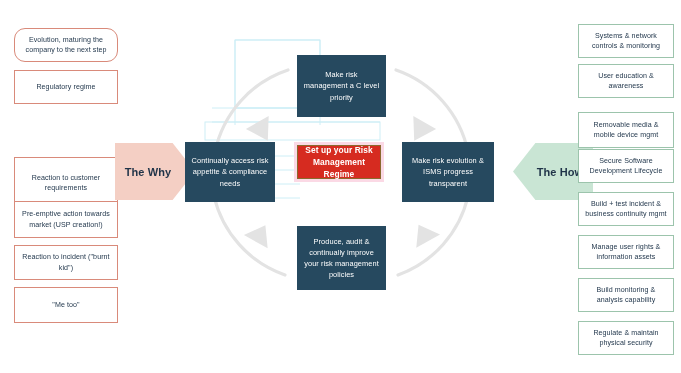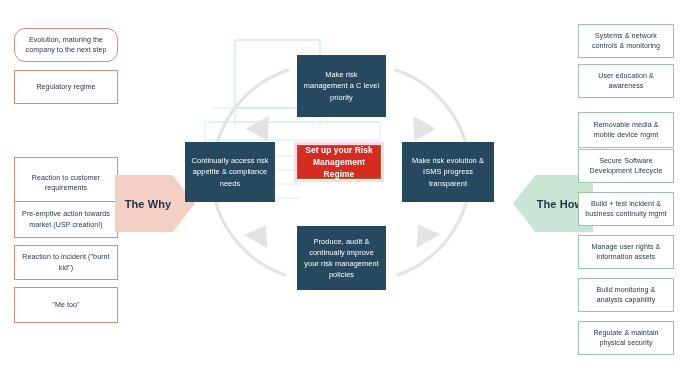--- a/index.html
+++ b/index.html
@@ -52,21 +52,20 @@
   
   .chevron {
     position: absolute;
     display: flex;
     align-items: center;
     justify-content: center;
     font-size: 11px;
     font-weight: bold;
     letter-spacing: 0.01em;
     color: #1f3348;
-    margin-top: 32px;
   }
   .chevron-why {
     left: 115px;
     top: 143px;
     width: 80px;
     height: 57px;
     background: #f4cfc4;
     clip-path: polygon(0 0, 72% 0, 100% 50%, 72% 100%, 0 100%);
     padding-right: 14px;
     box-sizing: border-box;

